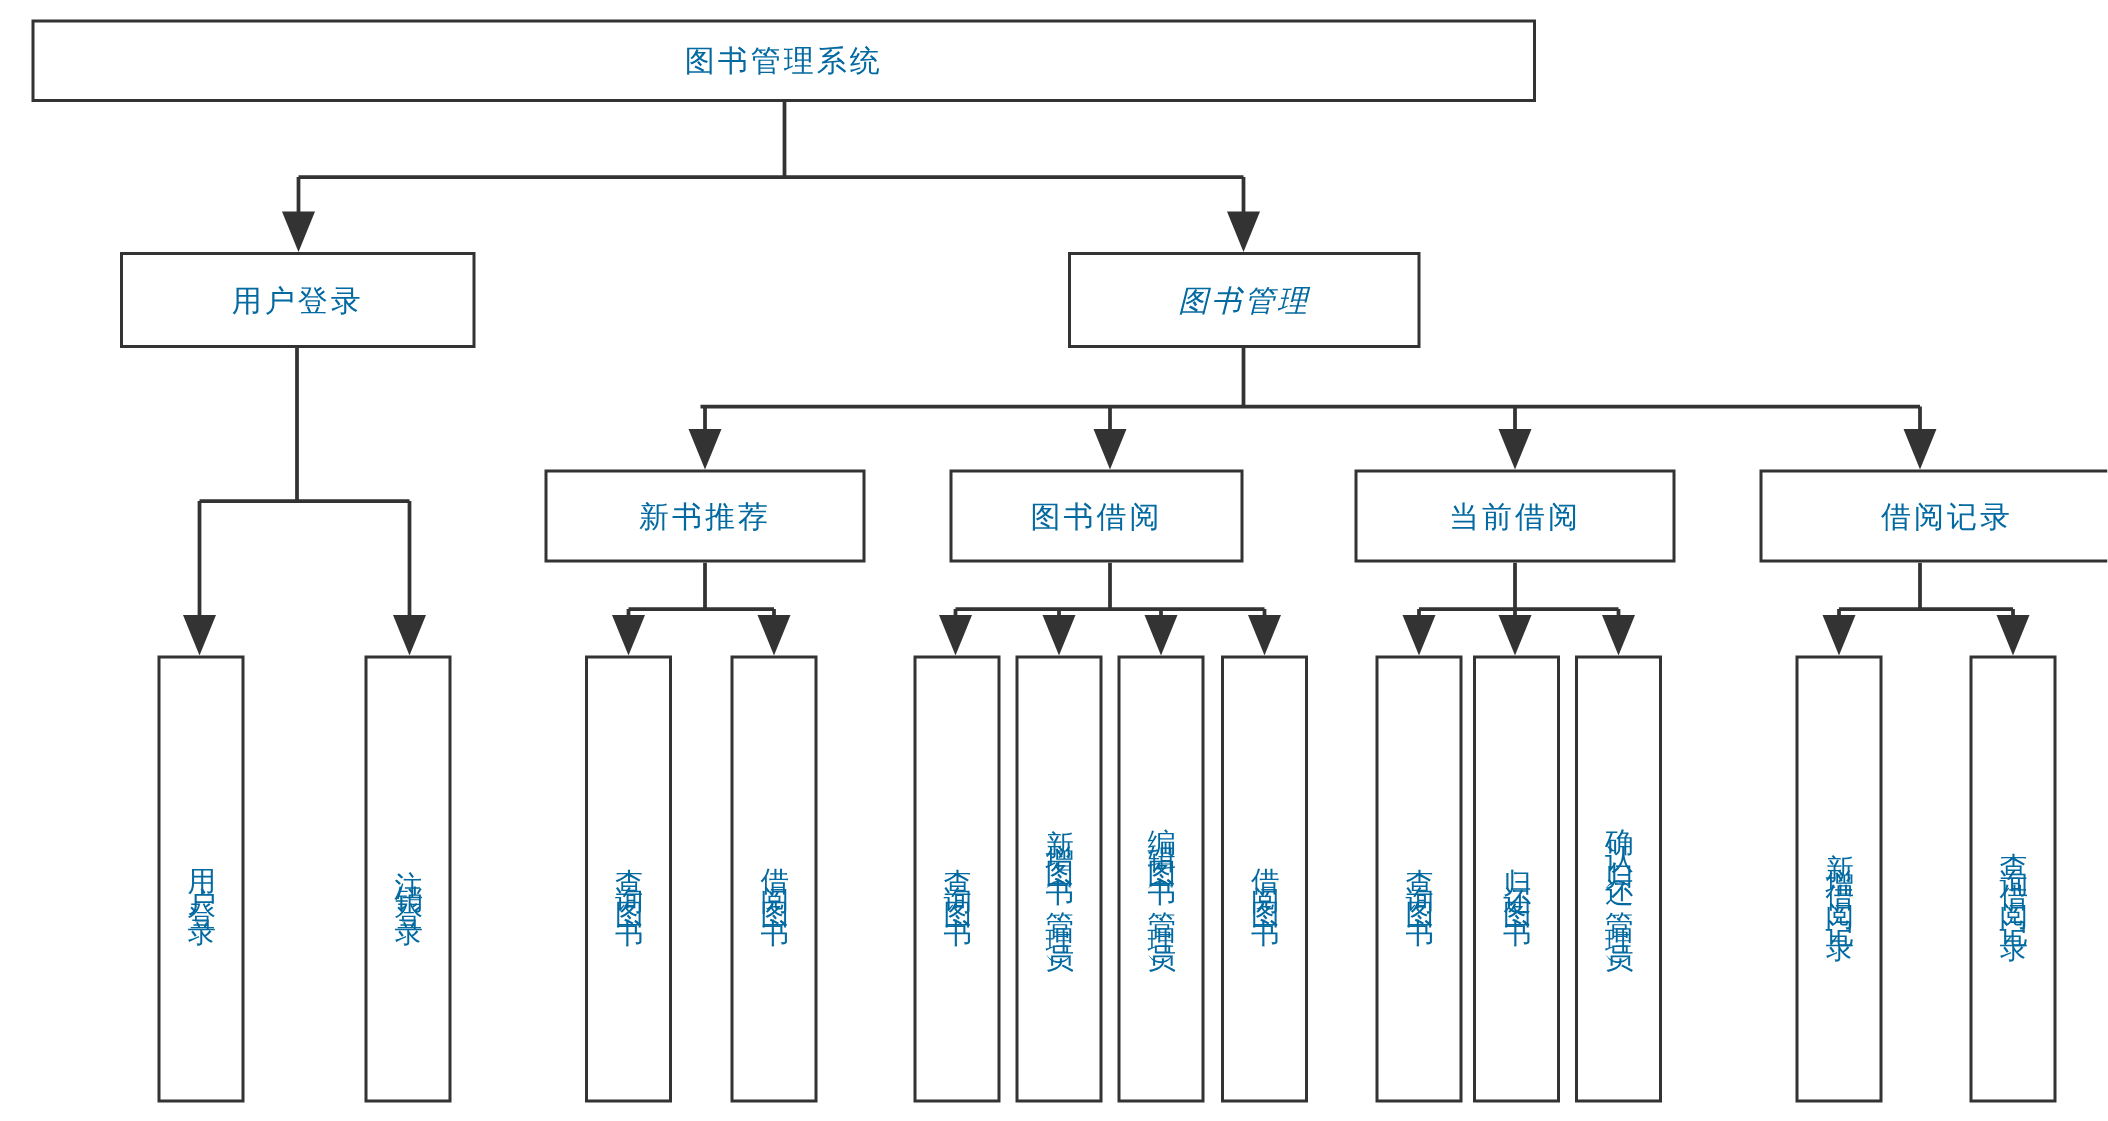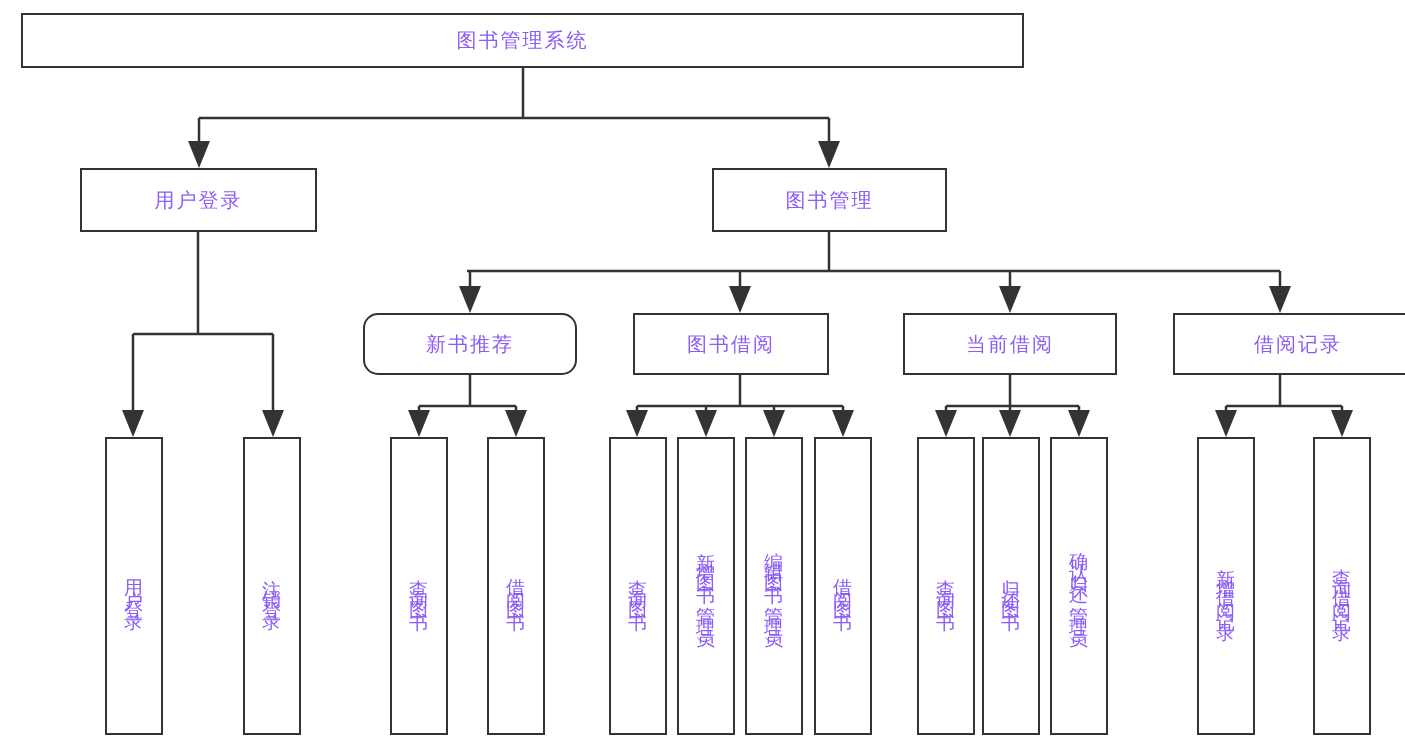--- a/index.html
+++ b/index.html
@@ -23,21 +23,21 @@
   }
   .node {
     position: absolute;
     box-sizing: border-box;
     border: 2px solid #333333;
     background: #ffffff;
     display: flex;
     align-items: center;
     justify-content: center;
     z-index: 2;
-    color: #8b5cf6;
+    color: #0369a1;
   }
   .node.h span {
     font-size: 20px;
     letter-spacing: 2px;
     white-space: nowrap;
   }
   .node.v span {
     writing-mode: vertical-rl;
     text-orientation: mixed;
     font-size: 19px;
@@ -105,25 +105,25 @@
     </g>
   </svg>
 
   <div class="node h" style="left:21px; top:13px; width:1003px; height:55px;">
     <span>图书管理系统</span>
   </div>
 
   <div class="node h" style="left:80px; top:168px; width:237px; height:64px;">
     <span>用户登录</span>
   </div>
-  <div class="node h" style="left:712px; top:168px; width:235px; height:64px;">
+  <div class="node h" style="left:712px; top:168px; width:235px; height:64px;font-style:italic;">
     <span>图书管理</span>
   </div>
 
-  <div class="node h" style="left:363px; top:313px; width:214px; height:62px;border-radius:15px;">
+  <div class="node h" style="left:363px; top:313px; width:214px; height:62px;">
     <span>新书推荐</span>
   </div>
   <div class="node h" style="left:633px; top:313px; width:196px; height:62px;">
     <span>图书借阅</span>
   </div>
   <div class="node h" style="left:903px; top:313px; width:214px; height:62px;">
     <span>当前借阅</span>
   </div>
   <div class="node h" style="left:1173px; top:313px; width:250px; height:62px;">
     <span>借阅记录</span>

